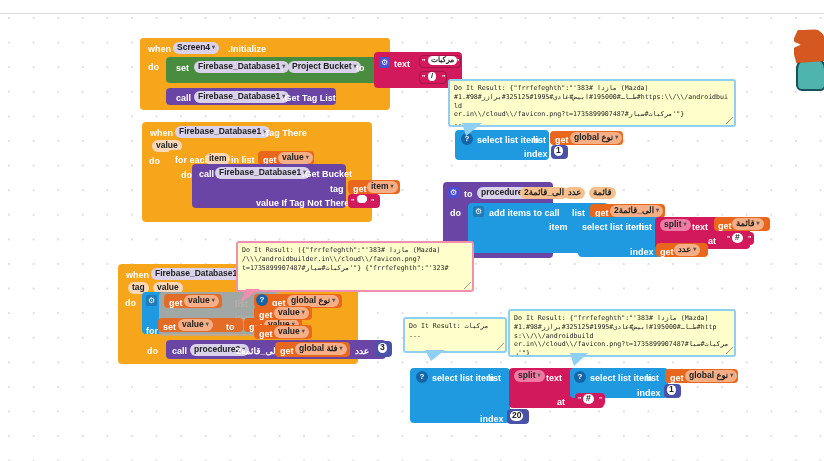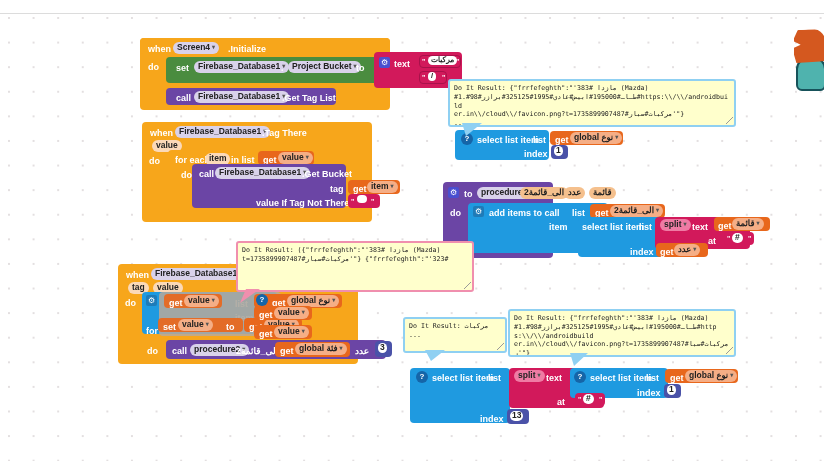--- a/index.html
+++ b/index.html
@@ -269,36 +269,37 @@
     <span class="fld" style="position:absolute;left:667px;top:385px;padding:0 2px 1px 2px;">1</span>
 
     <span class="lbl" style="left:557px;top:397px;">at</span>
     <div class="blk c-text" style="left:575px;top:393px;width:30px;height:13px;"></div>
     <span class="lbl" style="left:578px;top:396px;font-size:7px;">"</span>
     <span class="fld" style="position:absolute;left:583px;top:394px;padding:0 3px 1px 3px;">#</span>
     <span class="lbl" style="left:599px;top:396px;font-size:7px;">"</span>
 
     <span class="lbl" style="left:480px;top:414px;">index</span>
     <div class="blk c-math" style="left:507px;top:409px;width:22px;height:15px;"></div>
-    <span class="fld" style="position:absolute;left:510px;top:411px;padding:0 2px 1px 2px;">13</span>
+    <span class="fld" style="position:absolute;left:510px;top:411px;padding:0 2px 1px 2px;">20</span>
   </div>
 
   <div class="balloon" style="left:448px;top:79px;width:288px;height:48px;">
     <div>Do It Result: {"frrfefeghth":"'383# مازدا (Mazda)</div>
     <div>#1.#98#طـاـ#195000#ابيض#عادي#1995#325125#برازر#https:\\/\\/androidbuild</div>
     <div>er.in\\/cloud\\/favicon.png?t=1735899907487#مركبات#صبار'"}</div>
     <div>...</div>
     <div class="grip"></div>
   </div>
   <svg style="position:absolute;left:462px;top:123px;" width="22" height="14">
     <polygon points="0,0 20,0 4,13" fill="#8fd0f2"></polygon>
   </svg>
 
   <div class="balloon pink" style="left:236px;top:241px;width:238px;height:51px;">
     <div>Do It Result: ({"frrfefeghth":"'383# مازدا (Mazda)</div>
+    <div>/\\\/androidbuilder.in\\/cloud\\/favicon.png?</div>
     <div>t=1735899907487#مركبات#صبار'"} {"frrfefeghth":"'323#</div>
     <div class="grip"></div>
   </div>
   <svg style="position:absolute;left:240px;top:289px;" width="22" height="16">
     <polygon points="0,14 6,0 20,0" fill="#f08fae"></polygon>
   </svg>
 
   <div class="balloon" style="left:403px;top:317px;width:104px;height:36px;">
     <div>Do It Result: مركبات</div>
     <div>...</div>

